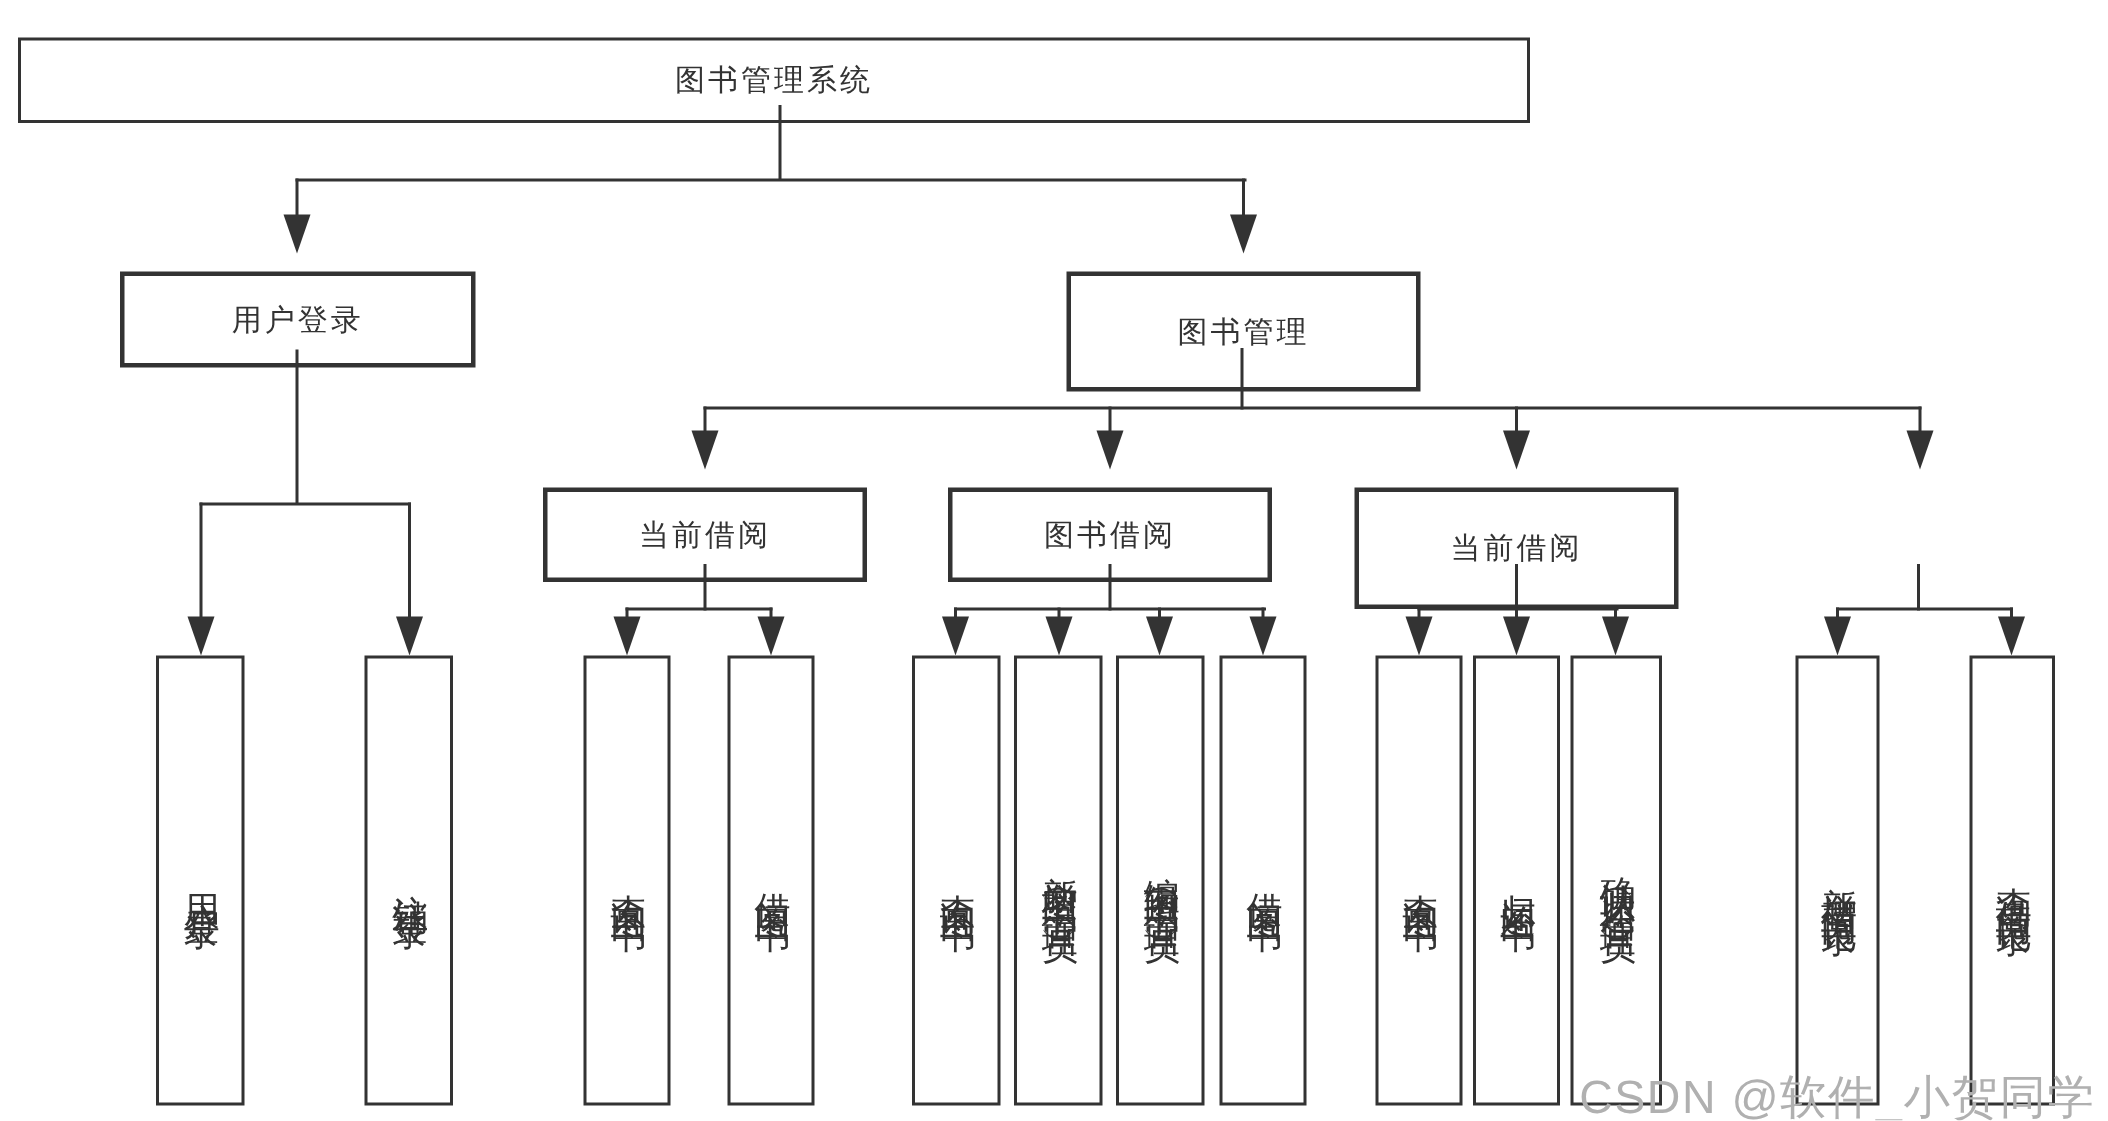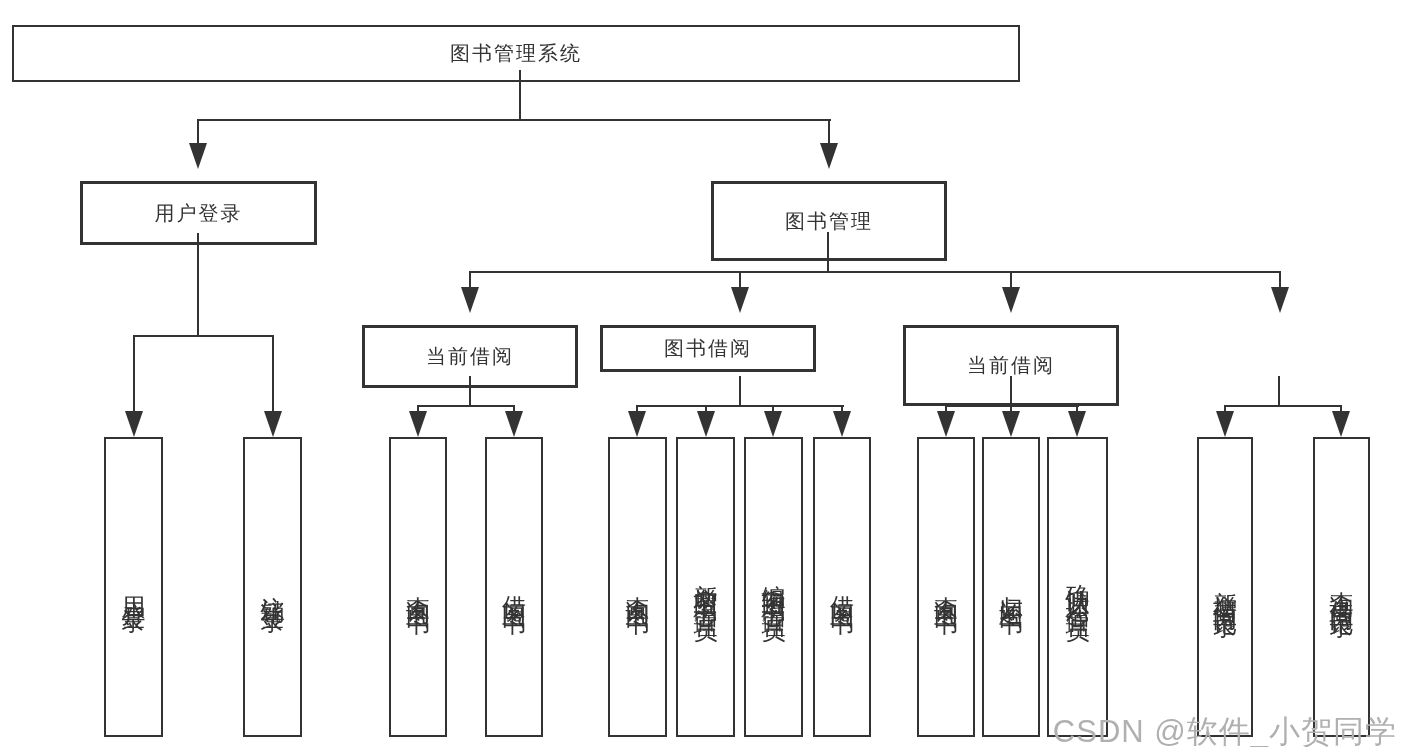--- a/index.html
+++ b/index.html
@@ -81,21 +81,21 @@
   <div class="v" style="left:469px;top:271px;height:20px;"></div>
   <div class="ah" style="left:461px;top:287px;"></div>
   <div class="v" style="left:739px;top:271px;height:20px;"></div>
   <div class="ah" style="left:731px;top:287px;"></div>
   <div class="v" style="left:1010px;top:271px;height:20px;"></div>
   <div class="ah" style="left:1002px;top:287px;"></div>
   <div class="v" style="left:1279px;top:271px;height:20px;"></div>
   <div class="ah" style="left:1271px;top:287px;"></div>
 
   <div class="box hbox b3" style="left:362px;top:313px;width:216px;height:63px;">当前借阅</div>
-  <div class="box hbox b3" style="left:600px;top:313px;width:216px;height:47px;">图书借阅</div>
+  <div class="box hbox b3" style="left:632px;top:313px;width:216px;height:63px;">图书借阅</div>
   <div class="box hbox b3" style="left:903px;top:313px;width:216px;height:81px;">当前借阅</div>
 
   <div class="v" style="left:469px;top:376px;height:31px;"></div>
   <div class="h" style="left:417px;top:405px;width:98px;"></div>
   <div class="v" style="left:417px;top:405px;height:8px;"></div>
   <div class="ah" style="left:409px;top:411px;"></div>
   <div class="v" style="left:513px;top:405px;height:8px;"></div>
   <div class="ah" style="left:505px;top:411px;"></div>
 
   <div class="v" style="left:739px;top:376px;height:31px;"></div>

